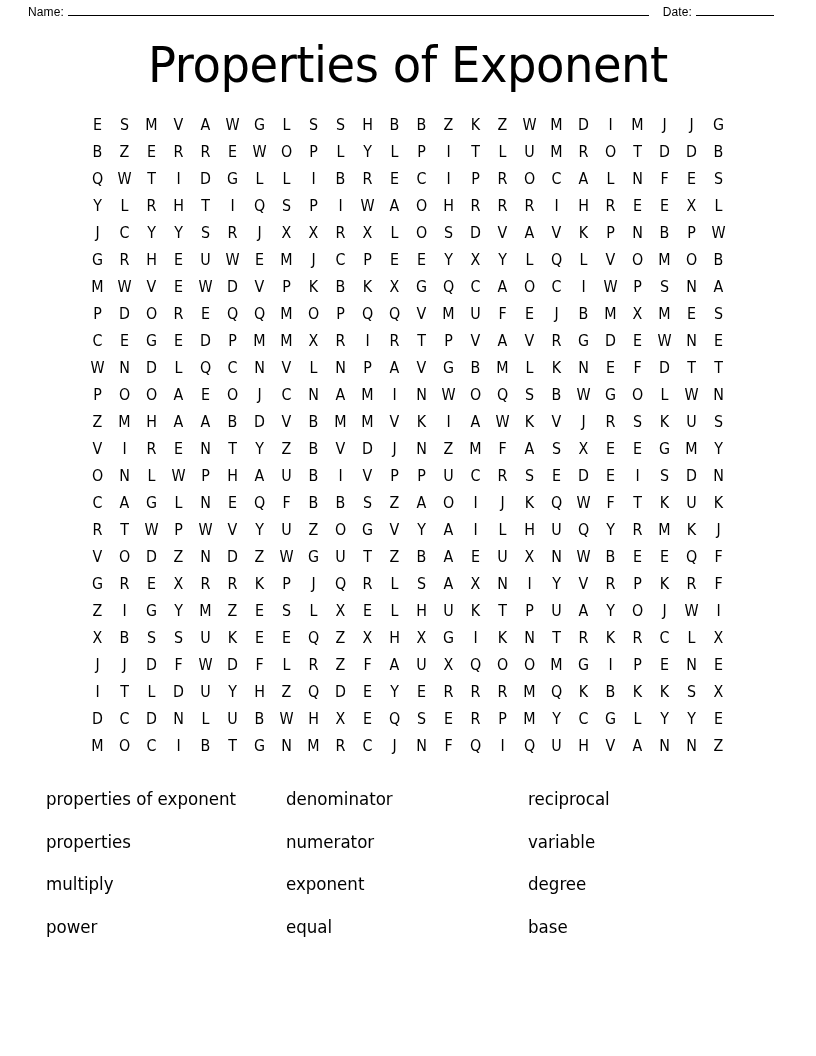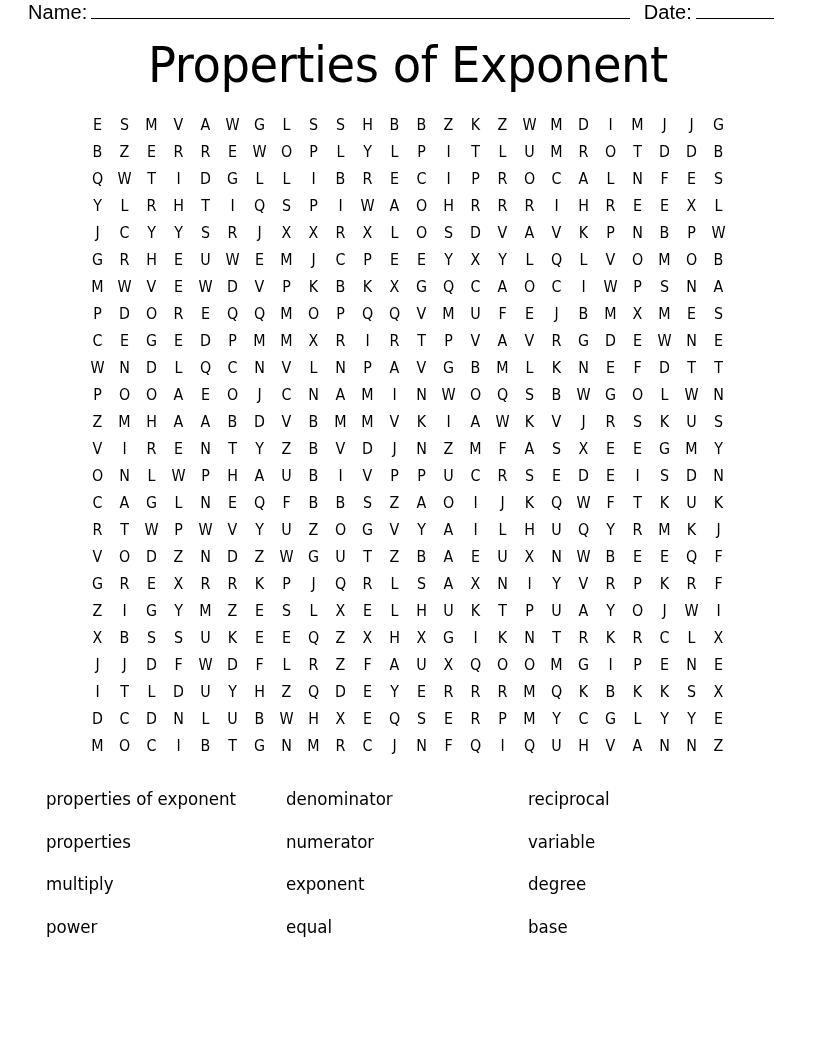--- a/index.html
+++ b/index.html
@@ -23,21 +23,21 @@
     top: 2px;
     left: 0;
     width: 816px;
     height: 24px;
     display: flex;
     align-items: baseline;
     padding: 0 40px 0 28px;
   }
   .field-label {
     font-family: "Liberation Sans", sans-serif;
-    font-size: 20px;
+    font-size: 12px;
     line-height: 20px;
     white-space: nowrap;
     letter-spacing: 0.1px;
   }
   .rule {
     display: inline-block;
     border-bottom: 1.2px solid #000;
     height: 14px;
     margin-left: 4px;
     margin-right: 2px;

